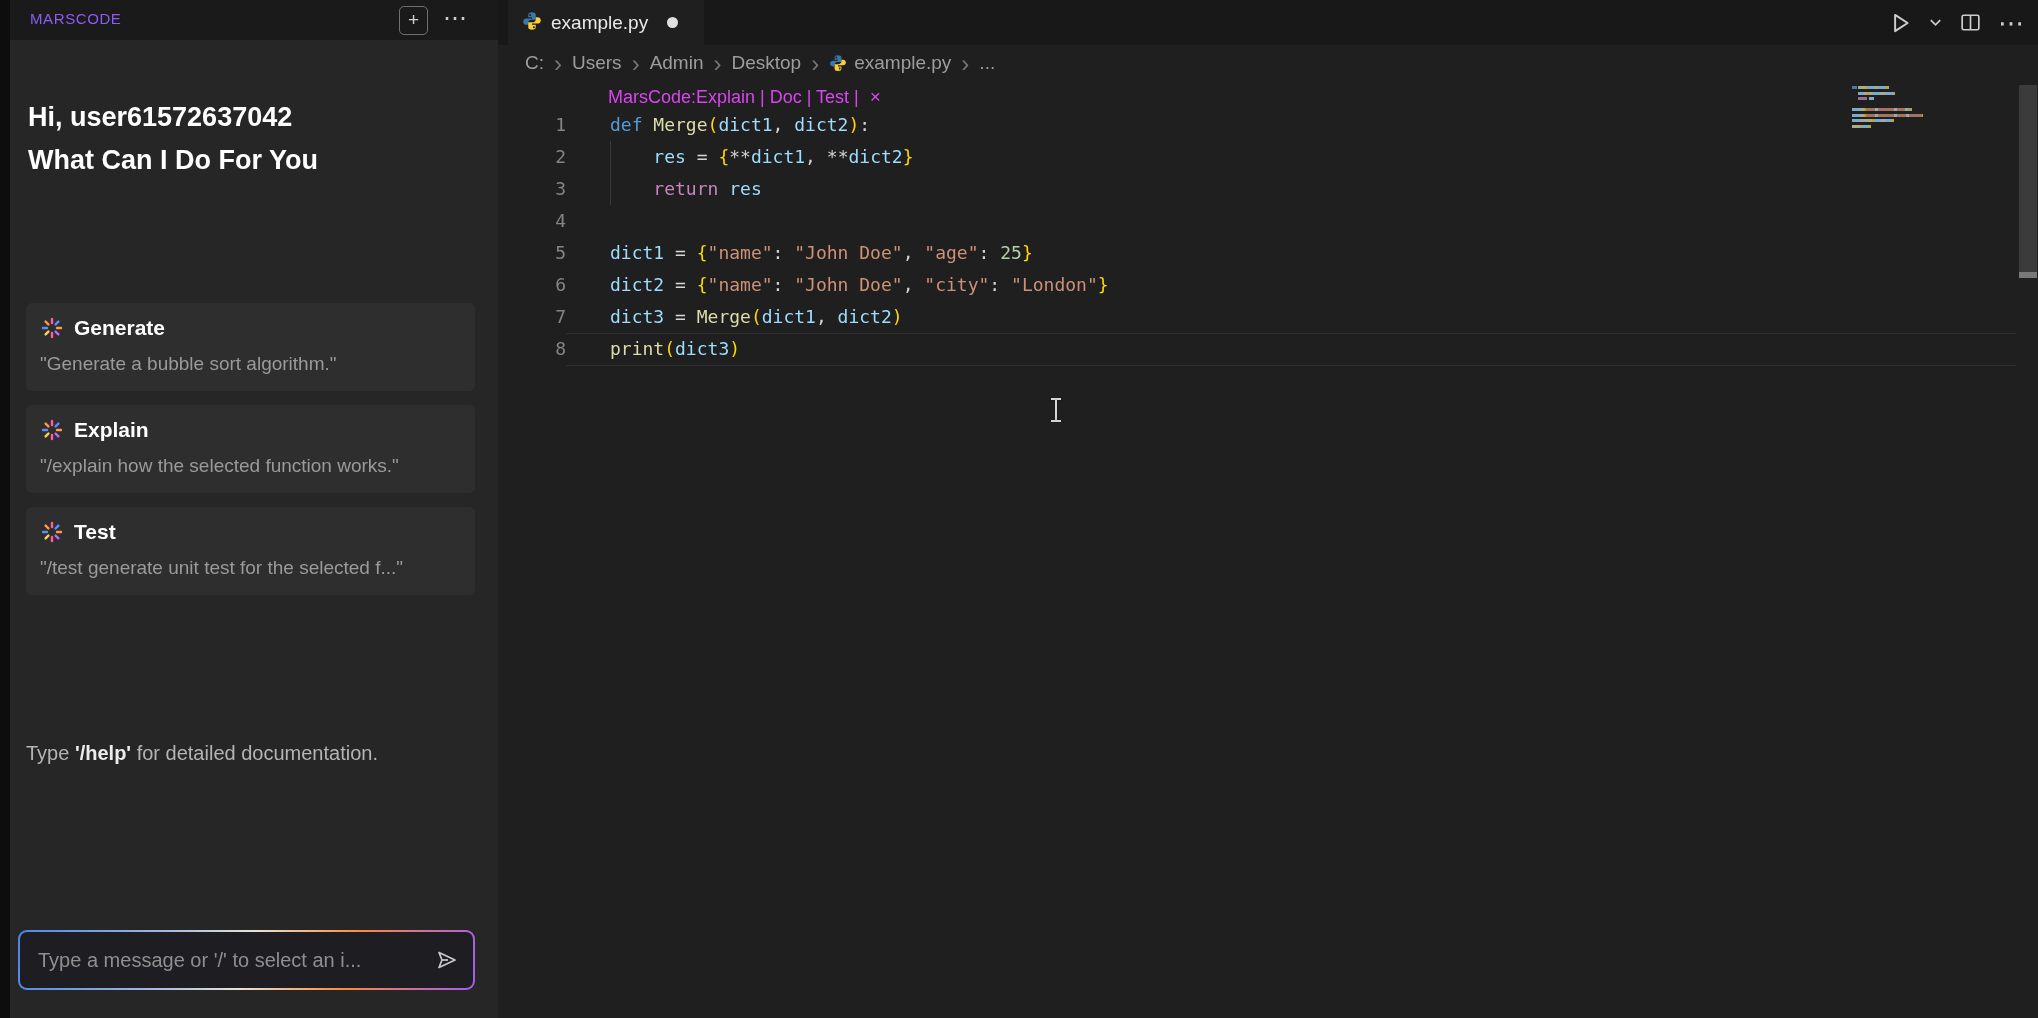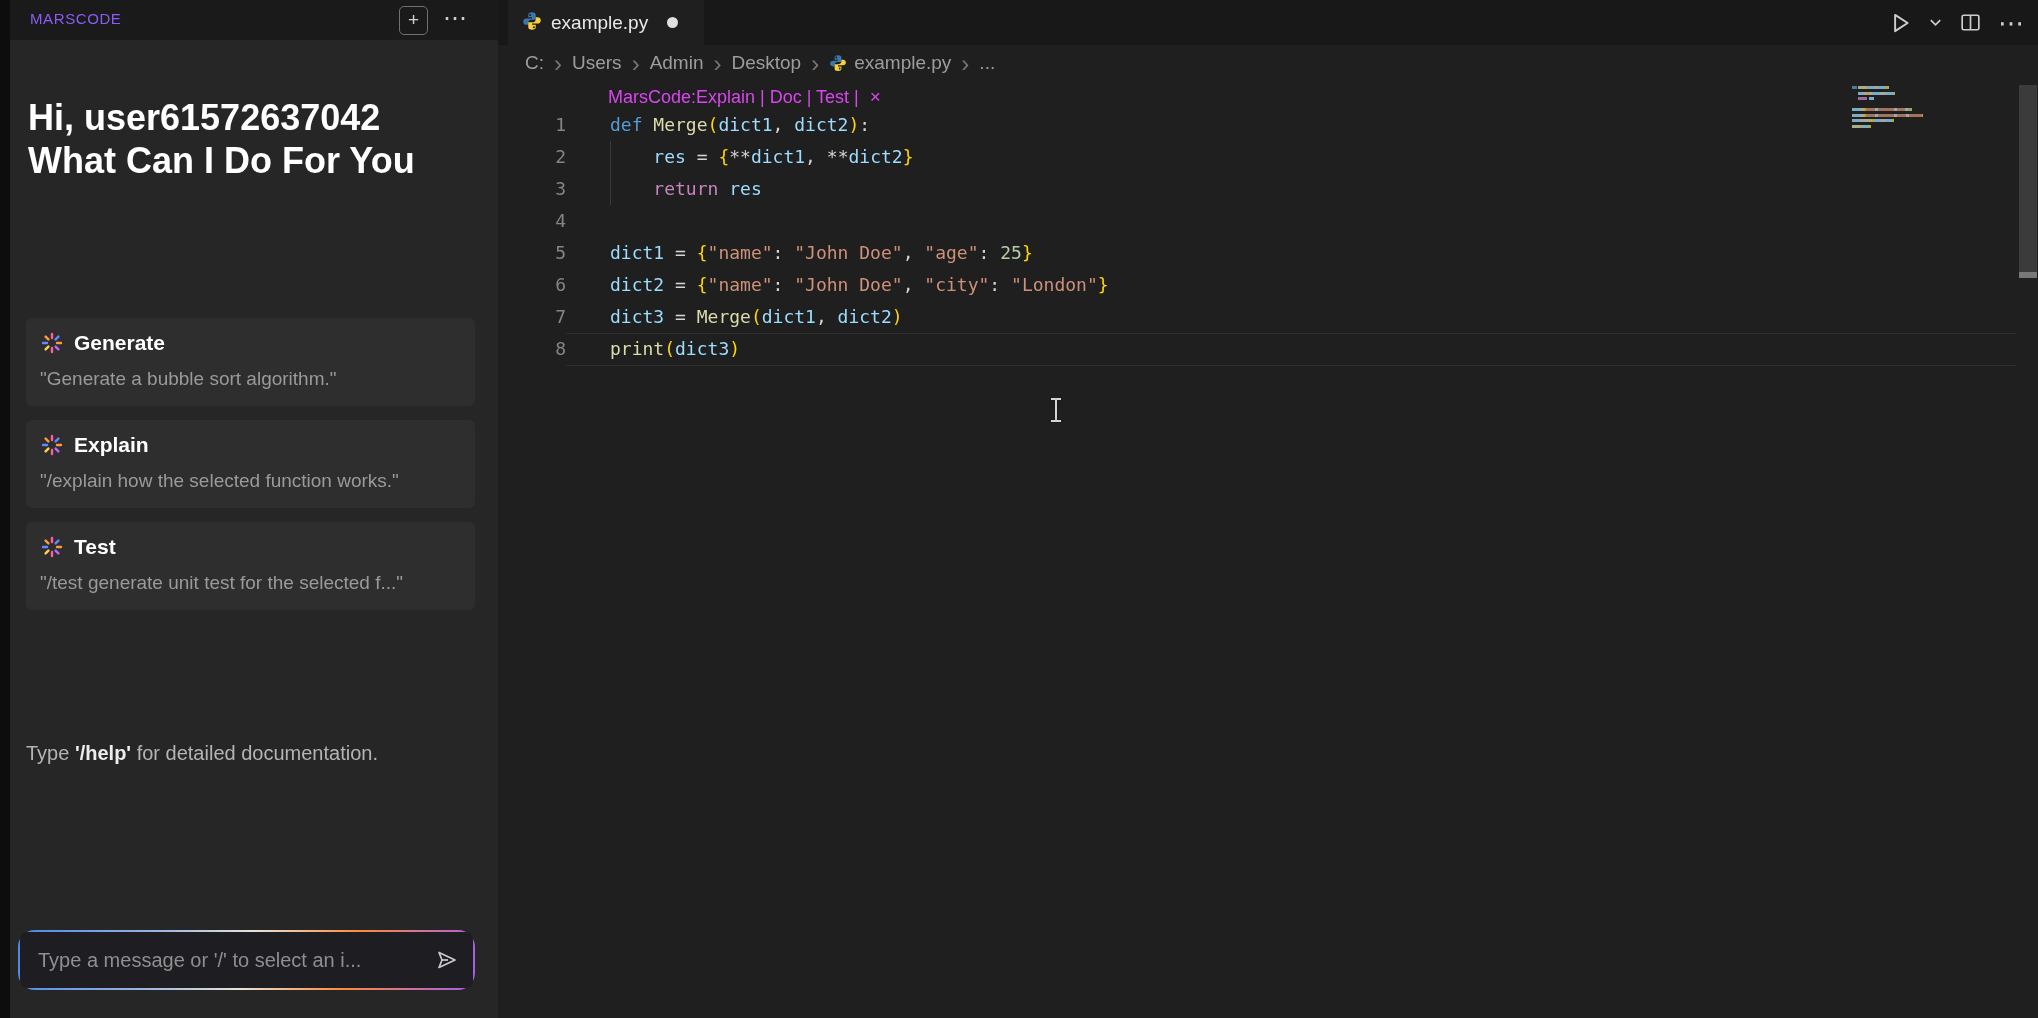--- a/index.html
+++ b/index.html
@@ -8,33 +8,33 @@
 
   
   .sidebar{position:absolute;left:0;top:0;width:498px;height:1018px;background:#262626;}
   .left-strip{position:absolute;left:0;top:0;width:10px;height:1018px;background:#0d0d0d;z-index:6;}
   .sb-header{position:absolute;left:0;top:0;width:498px;height:40px;background:#1a1a1a;}
   .sb-title{position:absolute;left:30px;top:10px;font-size:15px;color:#8b5cf6;letter-spacing:.6px;}
   .sb-add{position:absolute;left:399px;top:6px;width:27px;height:27px;border:1px solid #707070;
           border-radius:5px;color:#cfcfcf;font-size:19px;line-height:25px;text-align:center;cursor:pointer;}
   .sb-more{position:absolute;left:440px;top:4px;width:30px;height:30px;color:#cfcfcf;font-size:24px;
            line-height:28px;text-align:center;cursor:pointer;}
-  .greeting{position:absolute;left:28px;top:96px;font-size:36px;font-weight:bold;color:#ffffff;line-height:43px;}
+  .greeting{position:absolute;left:28px;top:96px;font-size:27px;font-weight:bold;color:#ffffff;line-height:43px;}
   .intro{position:absolute;left:28px;top:201px;width:430px;font-size:21px;color:#c9c9c9;line-height:34px;}
   .kbd{display:inline-block;min-width:20px;height:27px;padding:0 5px;margin:0 3px;border:1px solid #5d5d5d;
        border-radius:4px;background:#2b2b2b;font-size:17px;line-height:27px;color:#d2d2d2;text-align:center;
        vertical-align:-5px;}
-  .cards{position:absolute;left:26px;top:318px;width:449px;}
+  .cards{position:absolute;left:26px;top:303px;width:449px;}
   .card{position:relative;width:449px;height:88px;margin-bottom:14px;background:#2e2e2e;border-radius:6px;cursor:pointer;}
   .card-title-row{position:absolute;left:14px;top:13px;display:flex;align-items:center;gap:10px;}
   .card-title{font-size:21px;font-weight:bold;color:#ffffff;}
   .card-desc{position:absolute;left:14px;top:50px;font-size:19px;color:#9a9a9a;white-space:nowrap;}
   .help{position:absolute;left:26px;top:742px;font-size:20px;color:#b4b4b4;}
   .help b{color:#ececec;margin-top:16px;}
-  .chat-input-wrap{position:absolute;left:18px;top:930px;width:457px;height:60px;border-radius:17px;
+  .chat-input-wrap{position:absolute;left:18px;top:930px;width:457px;height:60px;border-radius:9px;
       background:linear-gradient(105deg,#4a86e8 0%,#9db6e0 30%,#e8e2d8 50%,#ff8a3d 72%,#a15cf0 100%);}
   .chat-input-inner{position:absolute;left:2px;top:2px;right:2px;bottom:2px;border-radius:7px;background:#1e1e22;
       display:flex;align-items:center;padding:0 14px 0 16px;}
   .chat-input{flex:1;background:transparent;border:none;outline:none;font-size:20px;color:#d8d8d8;
       font-family:"Liberation Sans",sans-serif;}
   .chat-input::placeholder{color:#8f8f8f;}
   .send{flex:0 0 auto;margin-left:8px;cursor:pointer;}
 
   
   .main{position:absolute;left:498px;top:0;width:1540px;height:1018px;background:#1f1f1f;}

